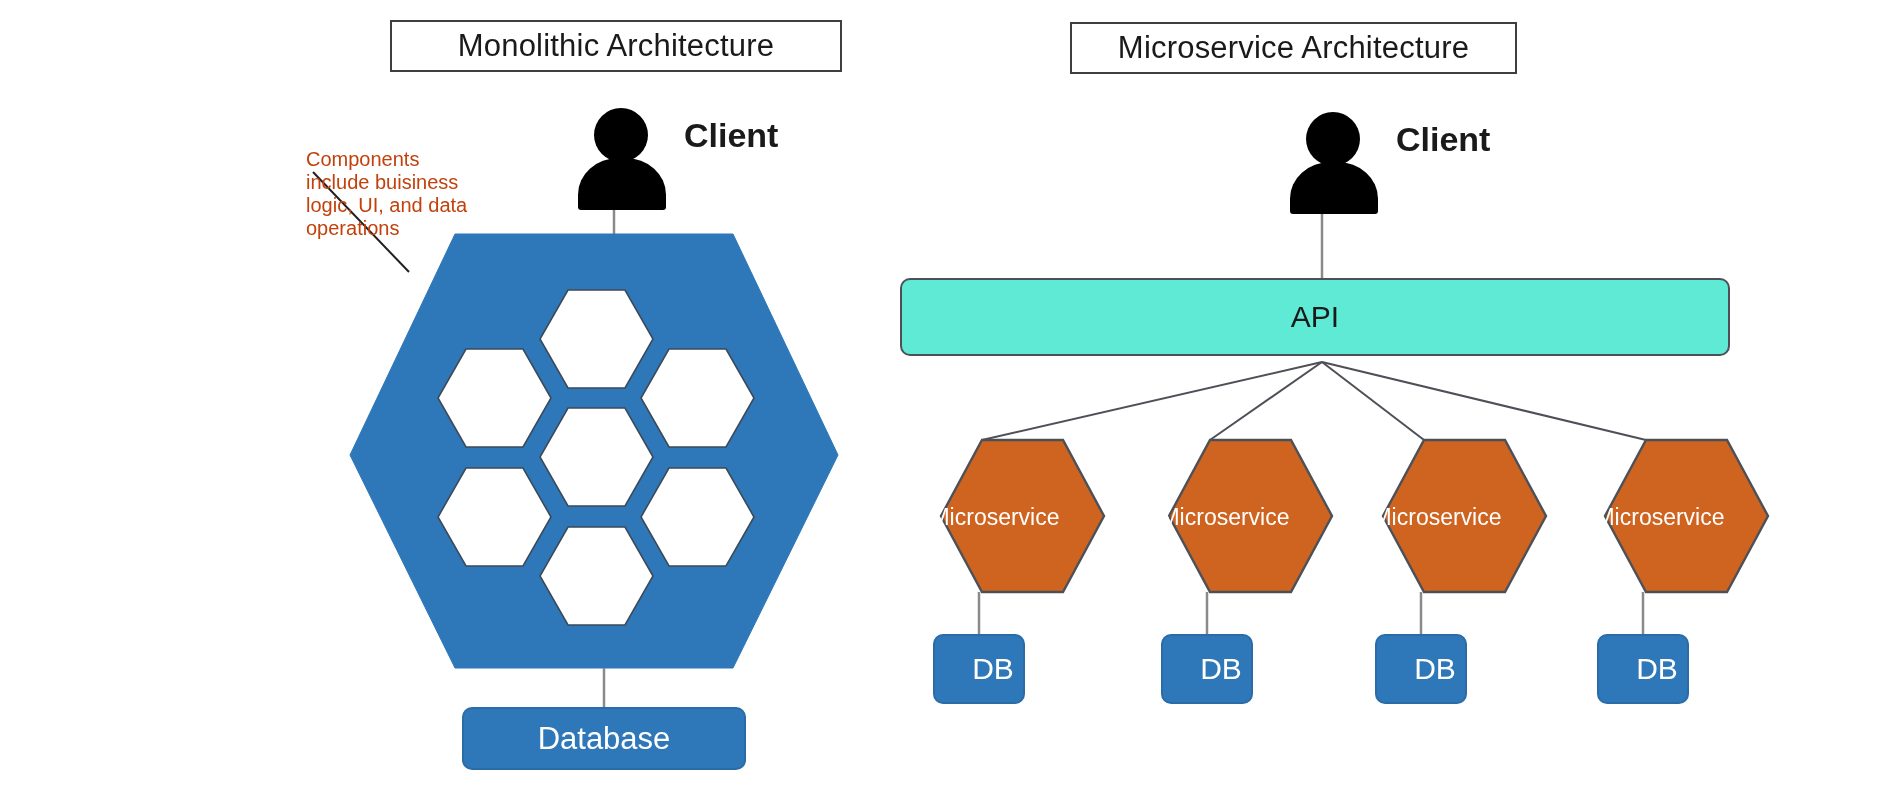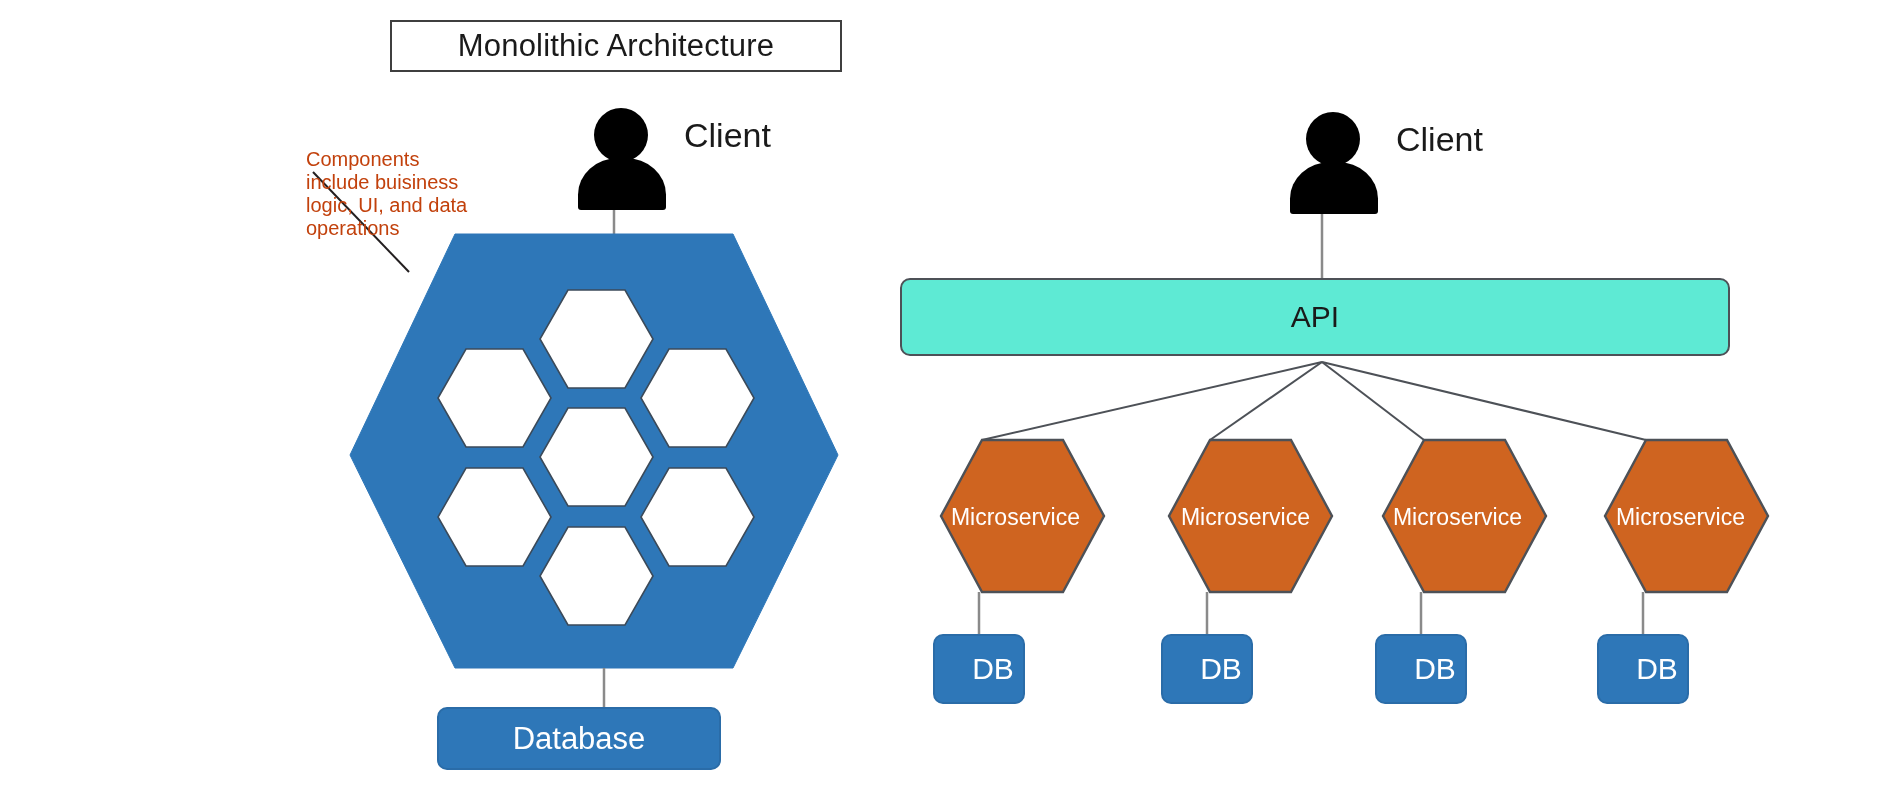--- a/index.html
+++ b/index.html
@@ -67,20 +67,21 @@
   .client-body {
     position: absolute;
     background: #000000;
     border-radius: 46% 46% 3px 3px / 70% 70% 3px 3px;
   }
   .client-label {
     position: absolute;
     color: #1a1a1a;
     font-size: 34px;
     white-space: nowrap;
+    font-weight: bold;
   }
 
   #client-left            { left: 566px; top: 108px; width: 240px; height: 100px; }
   #client-left .client-head { left: 28px; top: 0px;  width: 54px; height: 54px; }
   #client-left .client-body { left: 12px; top: 50px; width: 88px; height: 52px; }
   #client-left .client-label { left: 118px; top: 8px; }
 
   #client-right            { left: 1278px; top: 112px; width: 240px; height: 100px; }
   #client-right .client-head { left: 28px; top: 0px;  width: 54px; height: 54px; }
   #client-right .client-body { left: 12px; top: 50px; width: 88px; height: 52px; }
@@ -111,36 +112,36 @@
     background: #2e77b8;
     border: 2px solid #2a6ca8;
     border-radius: 10px;
     display: flex;
     align-items: center;
     justify-content: center;
     color: #ffffff;
     white-space: nowrap;
   }
   #database-box {
-    left: 437px; top: 707px; width: 284px; height: 63px;
+    left: 462px; top: 707px; width: 284px; height: 63px;
     font-size: 31px;
   }
   .db-small { width: 92px; height: 70px; top: 634px; font-size: 30px; padding-left: 28px; }
   #db-1 { left: 933px; }
   #db-2 { left: 1161px; }
   #db-3 { left: 1375px; }
   #db-4 { left: 1597px; }
 
   
   .ms-label {
     position: absolute;
     color: #ffffff;
     font-size: 23px;
     white-space: nowrap;
-    text-align: right;
+    text-align: center;
     width: 170px;
   }
   #ms-label-1 { left: 910px;  top: 504px; }
   #ms-label-2 { left: 1140px; top: 504px; }
   #ms-label-3 { left: 1352px; top: 504px; }
   #ms-label-4 { left: 1575px; top: 504px; }
 </style>
 </head>
 <body>
 
@@ -207,20 +208,21 @@
 operations</div>
 
   <div class="client-group" id="client-left">
     <div class="client-head"></div>
     <div class="client-body"></div>
     <div class="client-label">Client</div>
   </div>
 
   <div class="db-box" id="database-box">Database</div>
 
+  <div class="title-box" id="title-microservice">Microservice Architecture</div>
 
   <div class="client-group" id="client-right">
     <div class="client-head"></div>
     <div class="client-body"></div>
     <div class="client-label">Client</div>
   </div>
 
   <div id="api-bar">API</div>
 
   <div class="ms-label" id="ms-label-1">Microservice</div>

